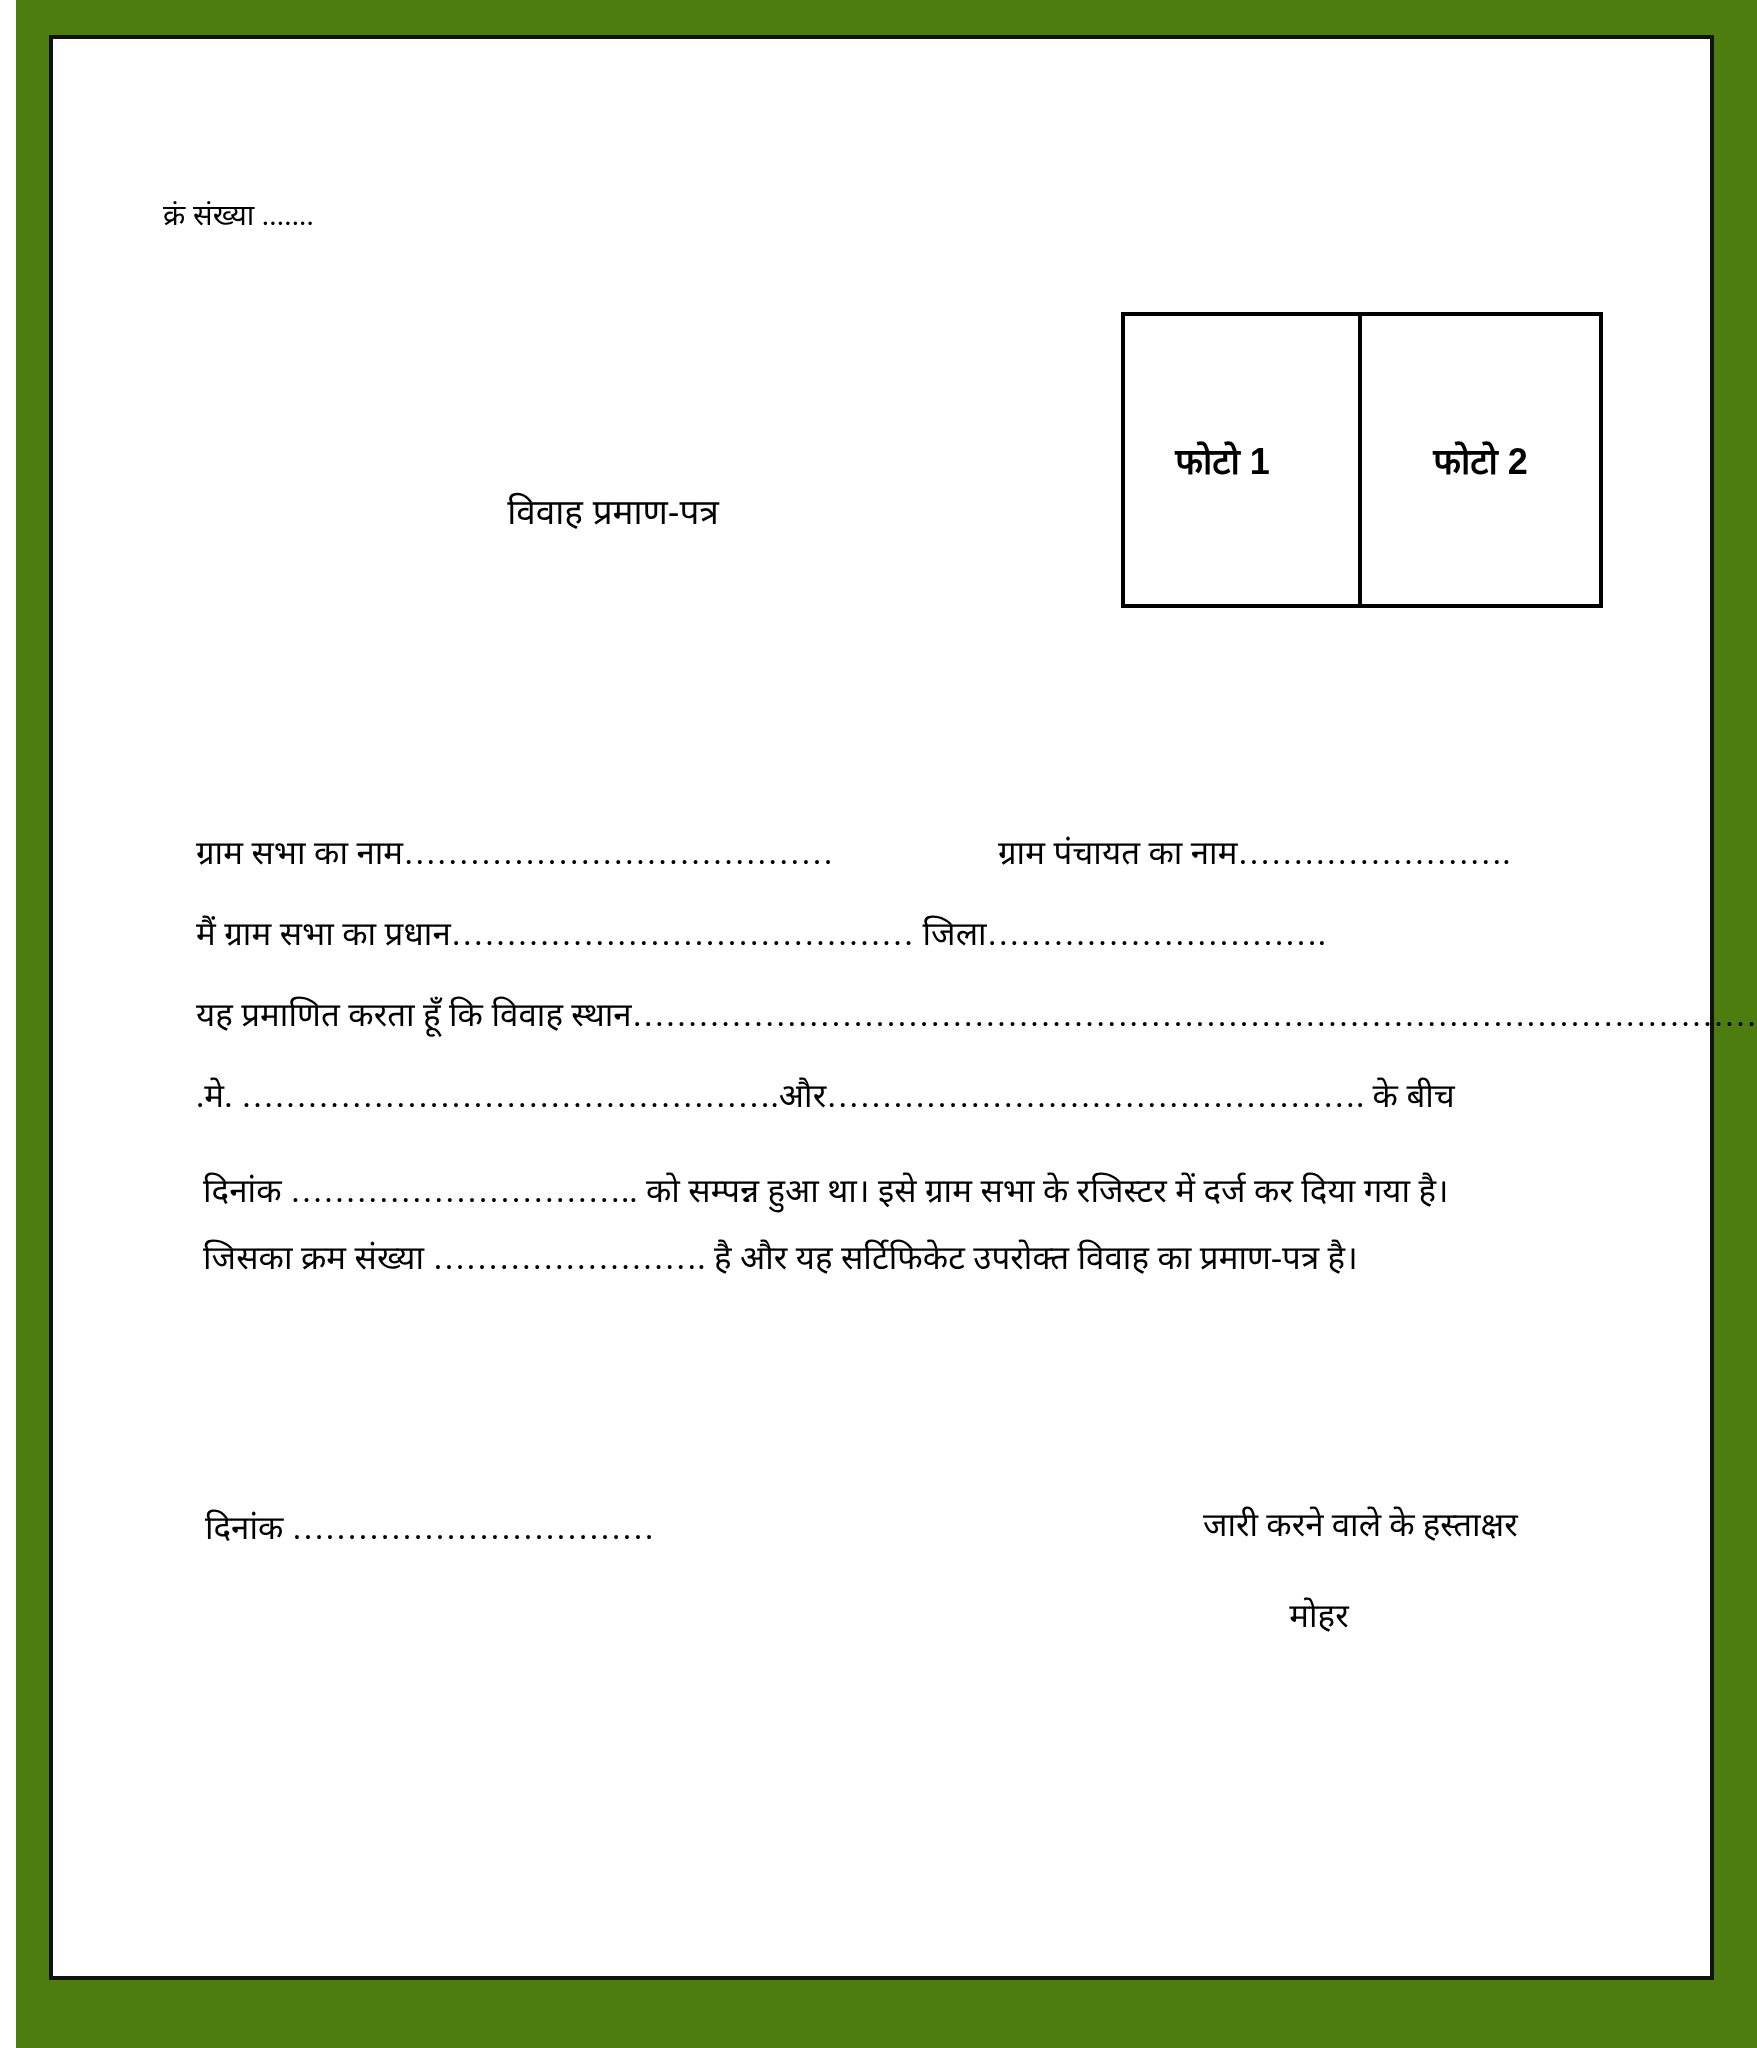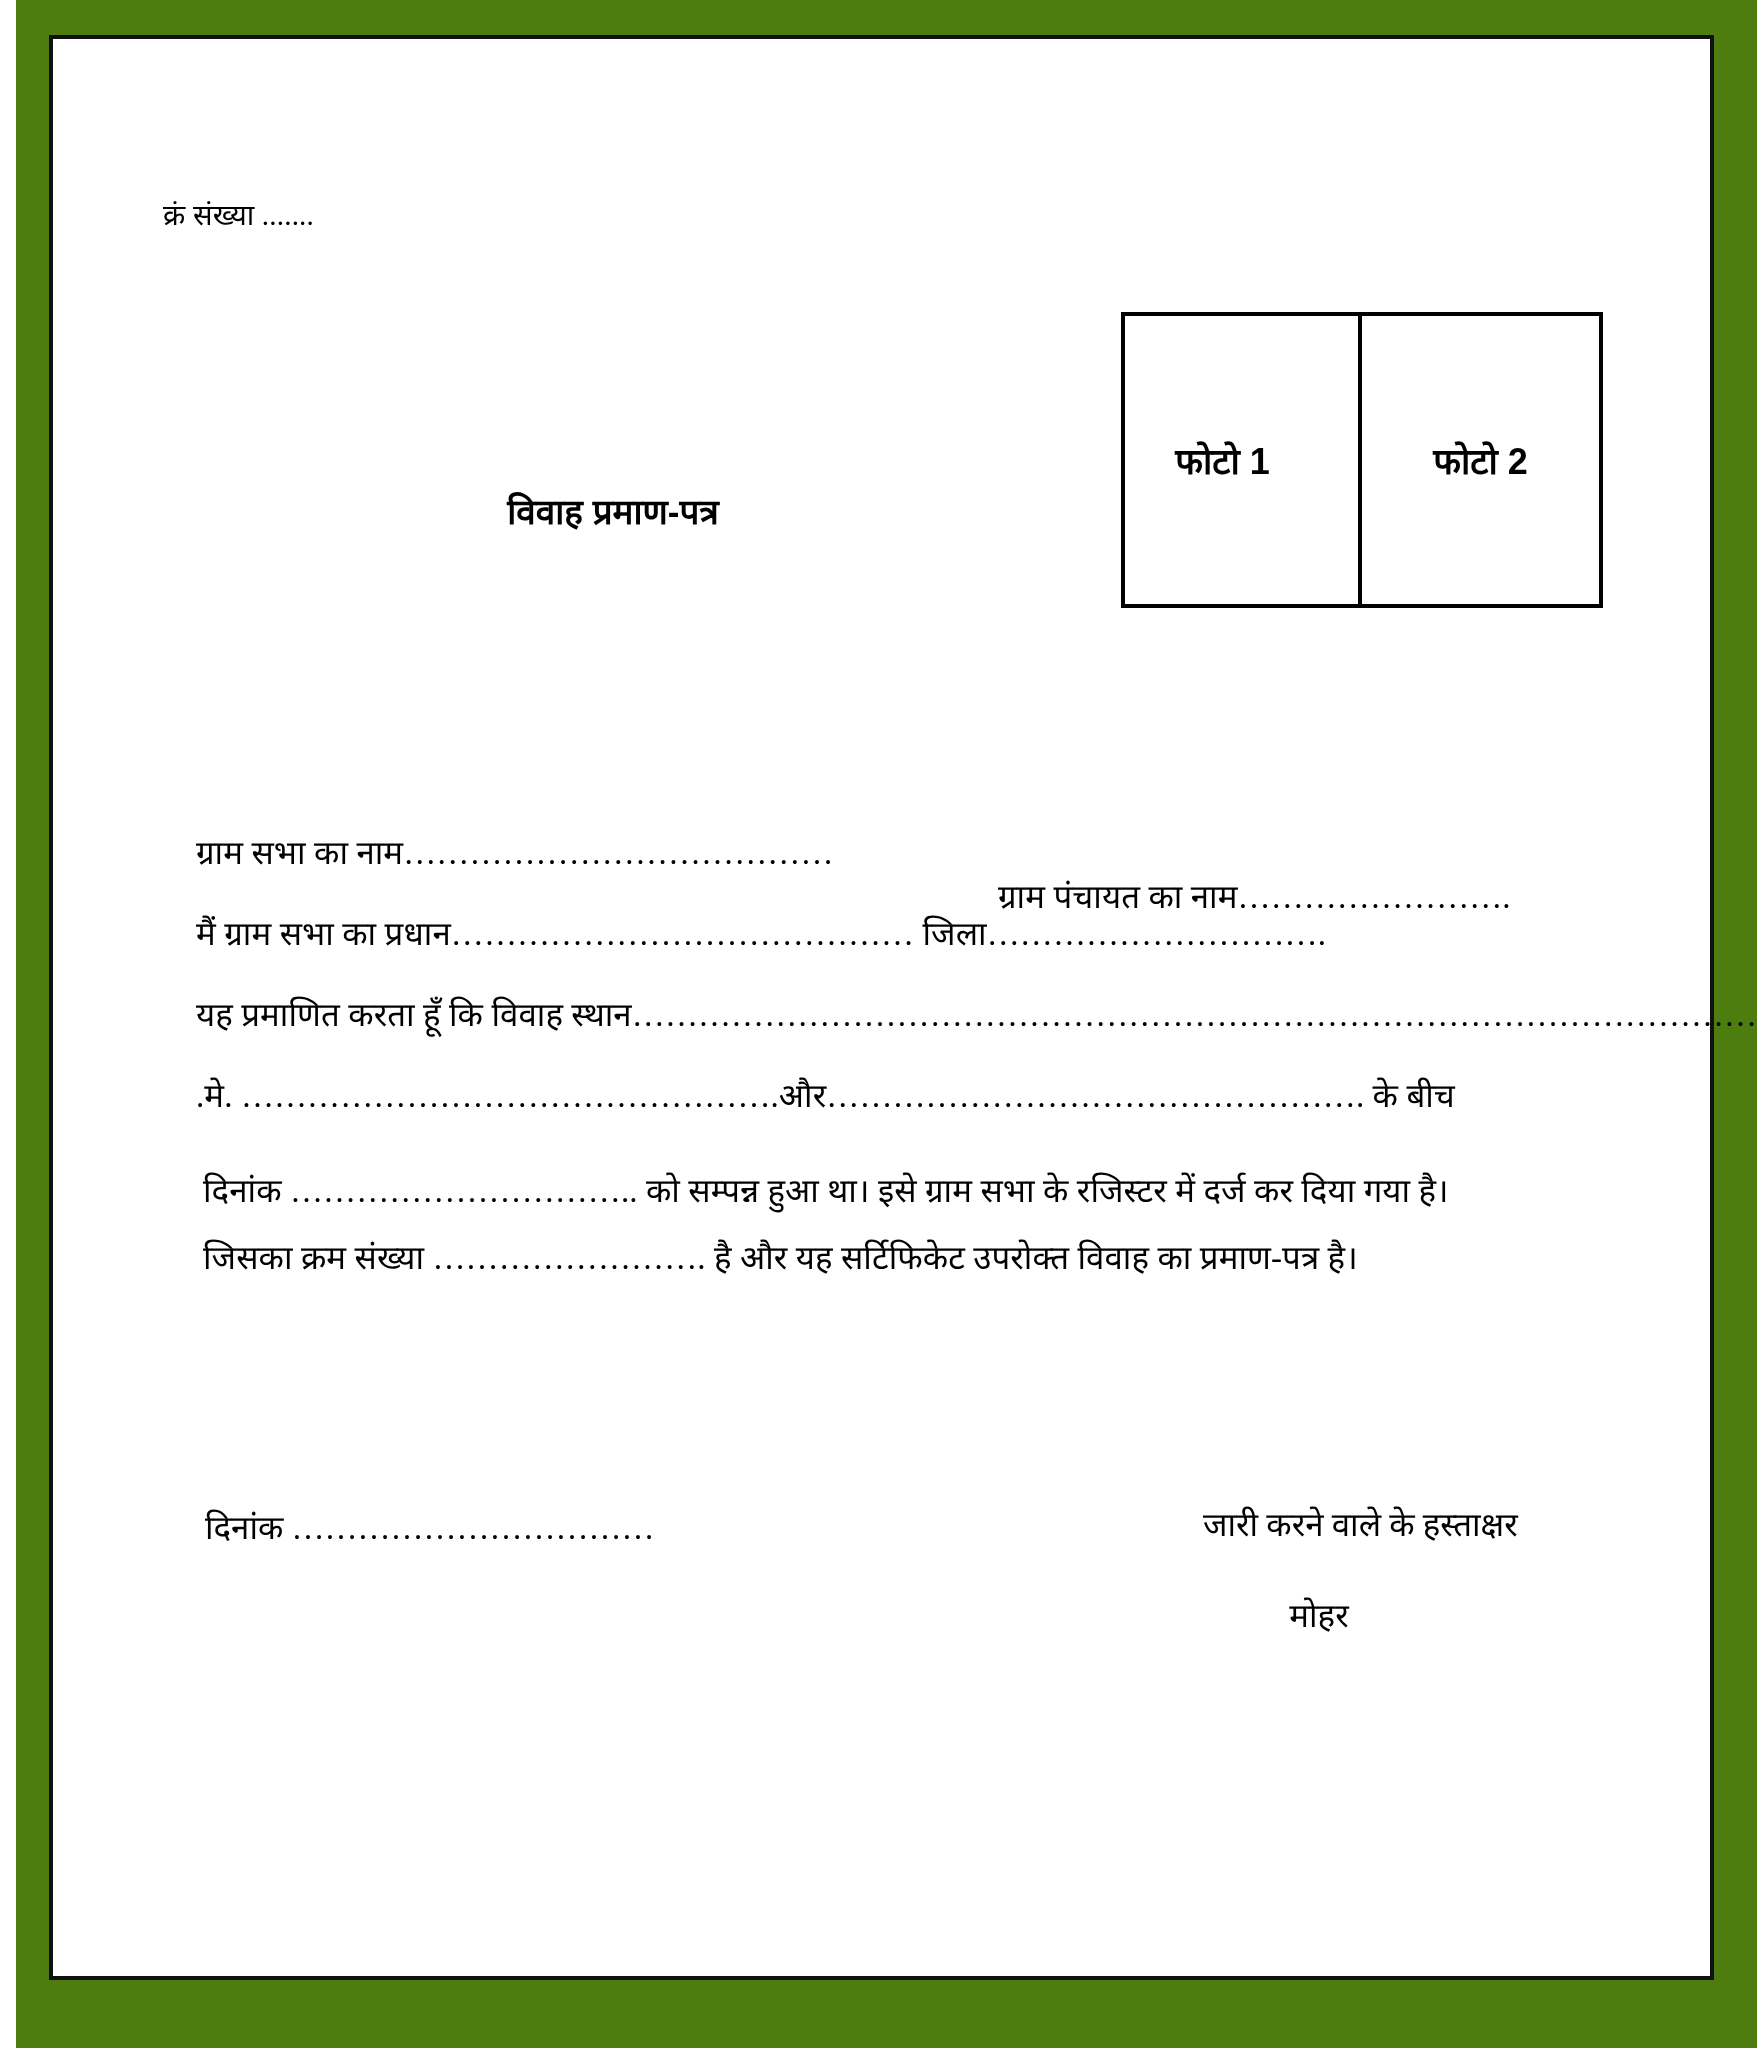--- a/index.html
+++ b/index.html
@@ -50,21 +50,21 @@
     font-family: "Liberation Sans", "DejaVu Sans", sans-serif;
     letter-spacing: 0.5px;
   }
   .cert-title-hi {
     position: absolute;
     left: 120px;
     top: 448px;
     width: 880px;
     text-align: center;
     font-size: 35px;
-    font-weight: bold;
+    font-weight: normal;
     font-family: "Liberation Sans", "DejaVu Sans", sans-serif;
   }
   .cert-title-en {
     position: absolute;
     left: 120px;
     top: 518px;
     width: 880px;
     text-align: center;
     font-size: 31px;
     font-weight: bold;
@@ -103,21 +103,21 @@
     top: 790px;
     width: 1757px;
   }
   .body-line {
     position: absolute;
     font-size: 33px;
     white-space: nowrap;
     letter-spacing: 0.1px;
   }
   .l1a { left: 143px; top: 0px; }
-  .l1b { left: 945px; top: 0px; margin-top: 44px; }
+  .l1b { left: 945px; top: 0px; }
   .l2  { left: 143px; top: 81px; }
   .l3  { left: 143px; top: 162px; }
   .l4  { left: 143px; top: 243px; }
   .l5  { left: 150px; top: 324px; margin-top: 14px; }
   .l6  { left: 150px; top: 405px; }
 
   .footer-date {
     position: absolute;
     left: 152px;
     top: 1465px;

